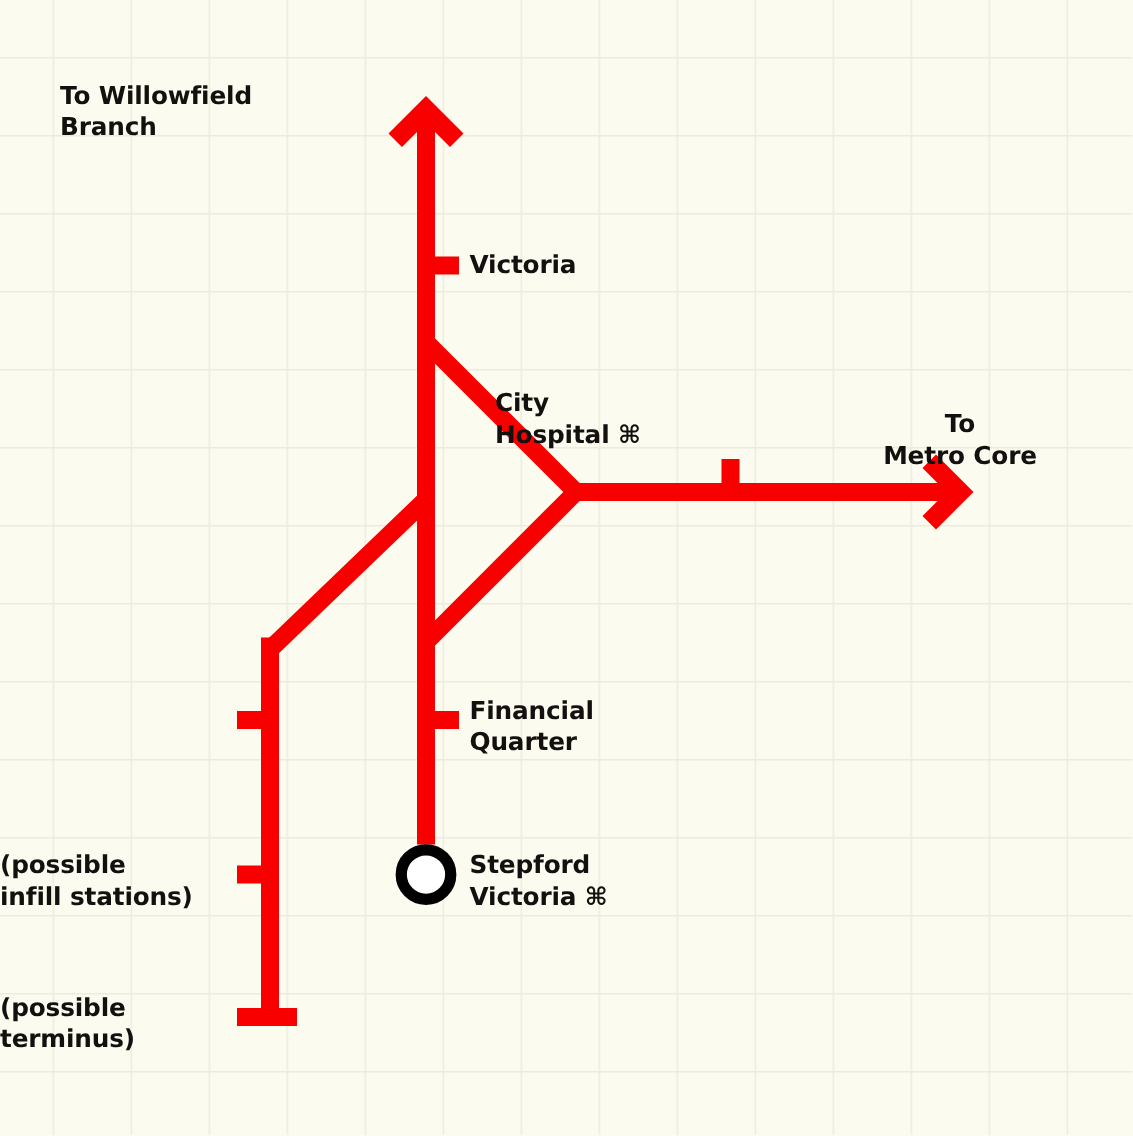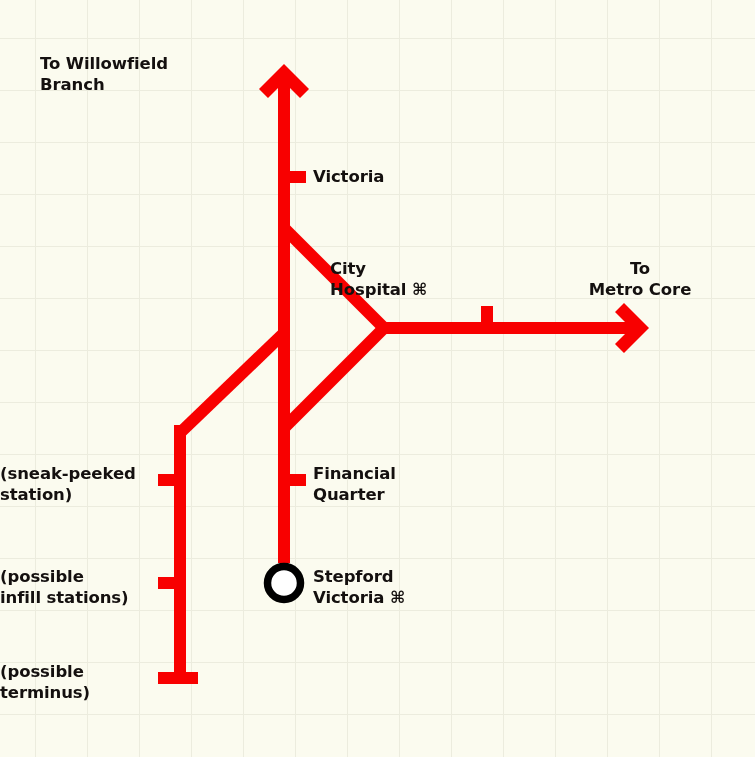--- a/index.html
+++ b/index.html
@@ -84,25 +84,23 @@
   </svg>
 
   <div class="map-label lbl-right" style="left:40px; top:53px; width:212px;">To Willowfield
 Branch</div>
 
   <div class="map-label lbl-left" style="left:313px; top:166px; width:180px;">Victoria</div>
 
   <div class="map-label lbl-right" style="left:330px; top:258px; width:205px;">City
 Hospital ⌘</div>
 
-  <div class="map-label lbl-center" style="left:570px; top:258px; width:140px;">To
+  <div class="map-label lbl-center" style="left:570px; top:272px; width:140px;">To
 Metro Core</div>
 
-  <div class="map-label lbl-right" style="left:0px; top:463px; width:148px;">(sneak-peeked
-station)</div>
 
   <div class="map-label lbl-right" style="left:0px; top:566px; width:148px;">(possible
 infill stations)</div>
 
   <div class="map-label lbl-right" style="left:0px; top:661px; width:148px;">(possible
 terminus)</div>
 
   <div class="map-label lbl-left" style="left:313px; top:566px; width:200px;">Stepford
 Victoria ⌘</div>
 

